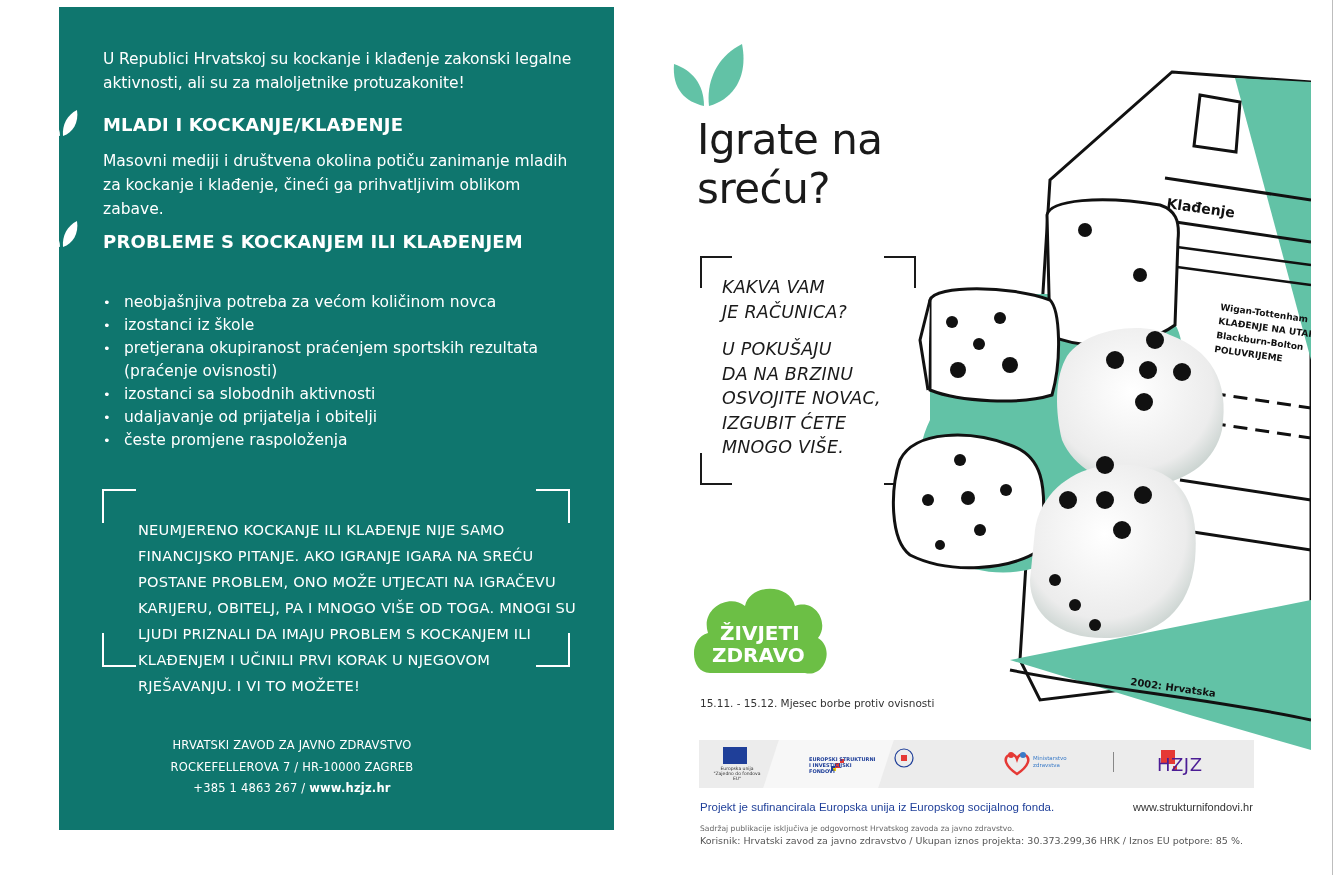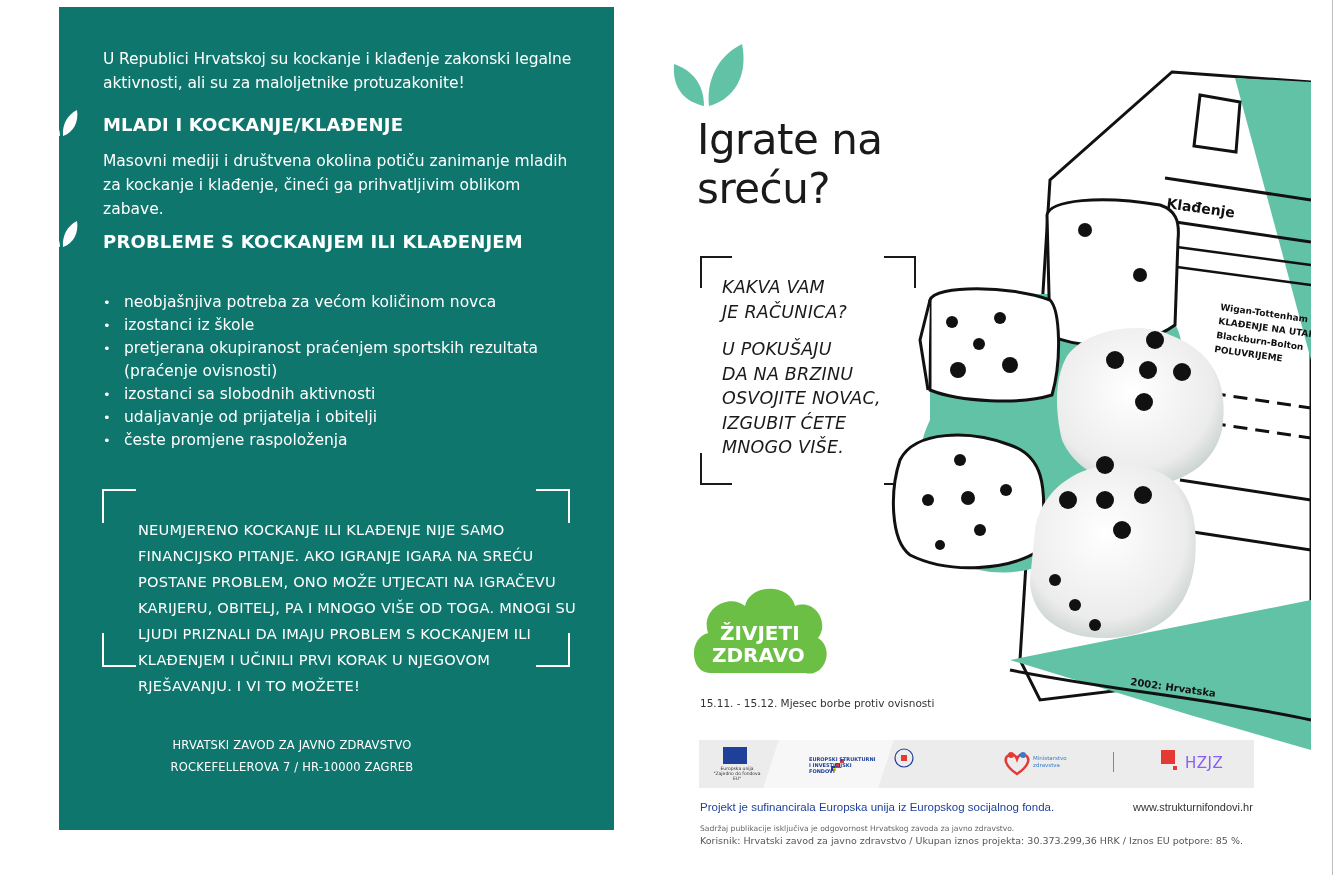--- a/index.html
+++ b/index.html
@@ -73,21 +73,21 @@
   }
   .eu-flag { position:absolute; left:24px; top:7px; width:24px; height:17px; background:#1f3f99; }
   .eu-cap { position:absolute; left:14px; top:26px; width:48px; font-size:4.5px; line-height:5px; color:#333; text-align:center; }
   .esif { position:absolute; left:90px; top:16px; width:100px; height:18px; }
   .esif-txt { position:absolute; left:110px; top:16px; font-size:5px; line-height:6px; color:#1f3f99; font-weight:bold; }
   .esf { position:absolute; left:190px; top:6px; width:30px; height:36px; }
   .min-logo { position:absolute; left:304px; top:10px; width:28px; height:26px; }
   .min-txt { position:absolute; left:334px; top:15px; font-size:5.5px; line-height:6.5px; color:#3a7bc8; }
   .strip-divider { position:absolute; left:414px; top:12px; width:1px; height:20px; background:#888; }
   .hzjz-mark { position:absolute; left:462px; top:10px; width:18px; height:20px; }
-  .hzjz-txt { position:absolute; left:486px; top:14px; font-size:15px; color:#8b5cf6; letter-spacing:0.5px; }
+  .hzjz-txt { position:absolute; left:458px; top:14px; font-size:18px; color:#4c1d95; letter-spacing:0.5px; }
   .funding {
     position:absolute; left:700px; top:801px; font-size:11.5px; color:#1f3f99; font-family:Liberation Sans, sans-serif;
   }
   .funding-url { position:absolute; left:1133px; top:801px; font-size:11px; color:#333; font-family:"Liberation Sans", sans-serif;text-align:right; }
   .disclaimer { position:absolute; left:700px; top:824px; font-size:7.6px; color:#666; line-height:10px; }
   .beneficiary { position:absolute; left:700px; top:835px; font-size:9.5px; color:#555; line-height:12px; }
 </style>
 </head>
 <body>
 
@@ -123,20 +123,21 @@
     <div class="corner c-tl"></div>
     <div class="corner c-tr"></div>
     <div class="corner c-bl"></div>
     <div class="corner c-br"></div>
     <div class="callout">Neumjereno kockanje ili klađenje nije samo financijsko pitanje. Ako igranje igara na sreću postane problem, ono može utjecati na igračevu karijeru, obitelj, pa i mnogo više od toga. Mnogi su ljudi priznali da imaju problem s kockanjem ili klađenjem i učinili prvi korak u njegovom rješavanju. I vi to možete!</div>
   </div>
 
   <div class="address">
     <div>HRVATSKI ZAVOD ZA JAVNO ZDRAVSTVO</div>
     <div>ROCKEFELLEROVA 7 / HR-10000 ZAGREB</div>
+    <div><span>+385 1 4863 267 / </span><b>www.hzjz.hr</b></div>
   </div>
 </div>
 
 <svg class="leaf-green" viewBox="0 0 75 70">
   <path d="M32 64 C14 60 0 48 2 22 C20 28 32 42 32 64 Z" fill="#62c2a6"></path>
   <path d="M37 64 C34 38 46 14 70 2 C76 32 64 56 37 64 Z" fill="#62c2a6"></path>
 </svg>
 <div class="headline">
   <div>Igrate na</div>
   <div>sreću?</div>

